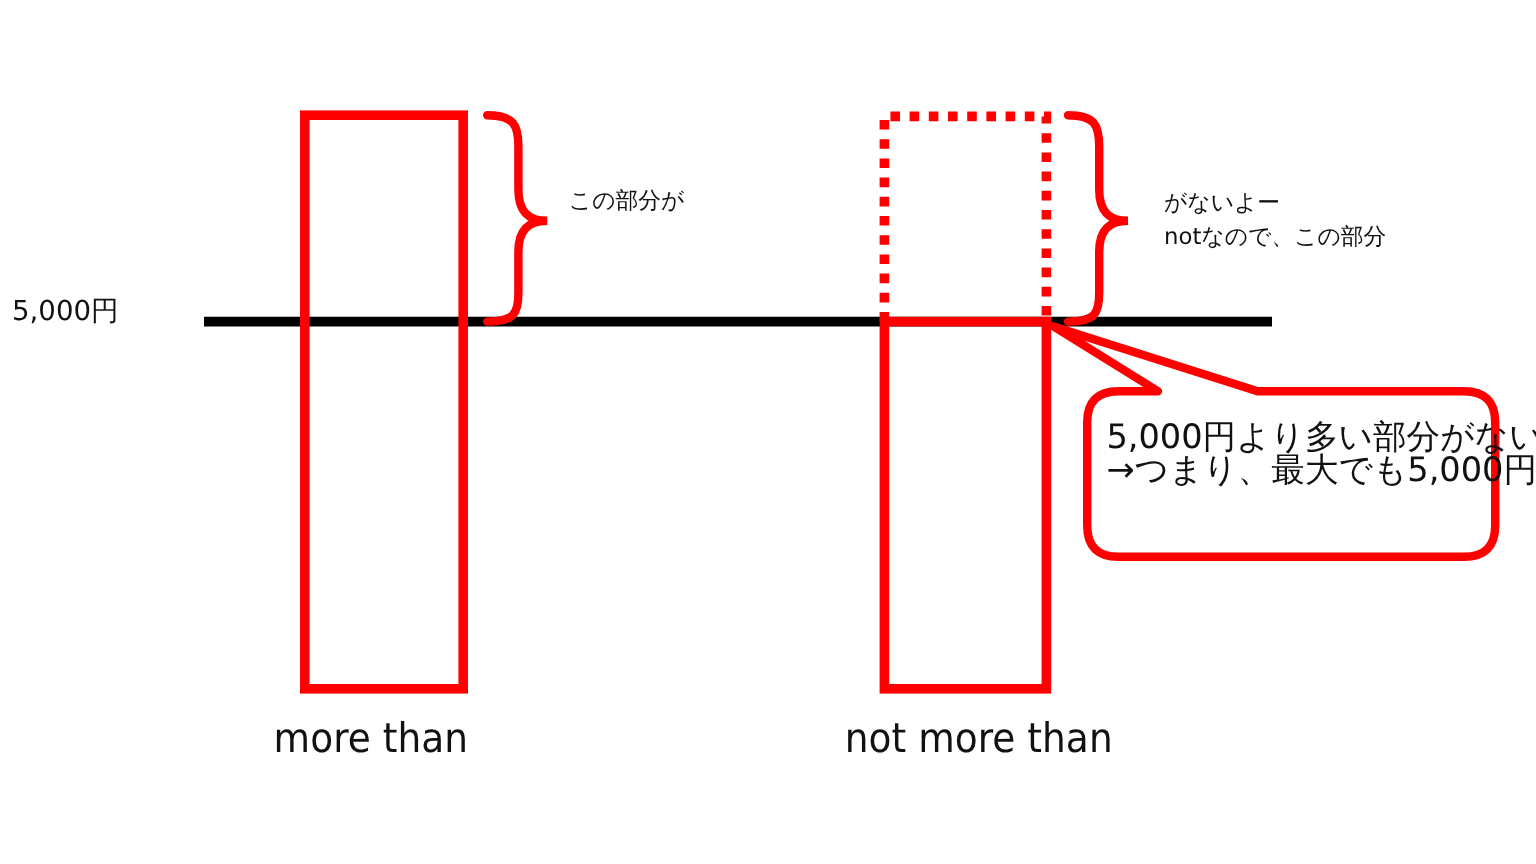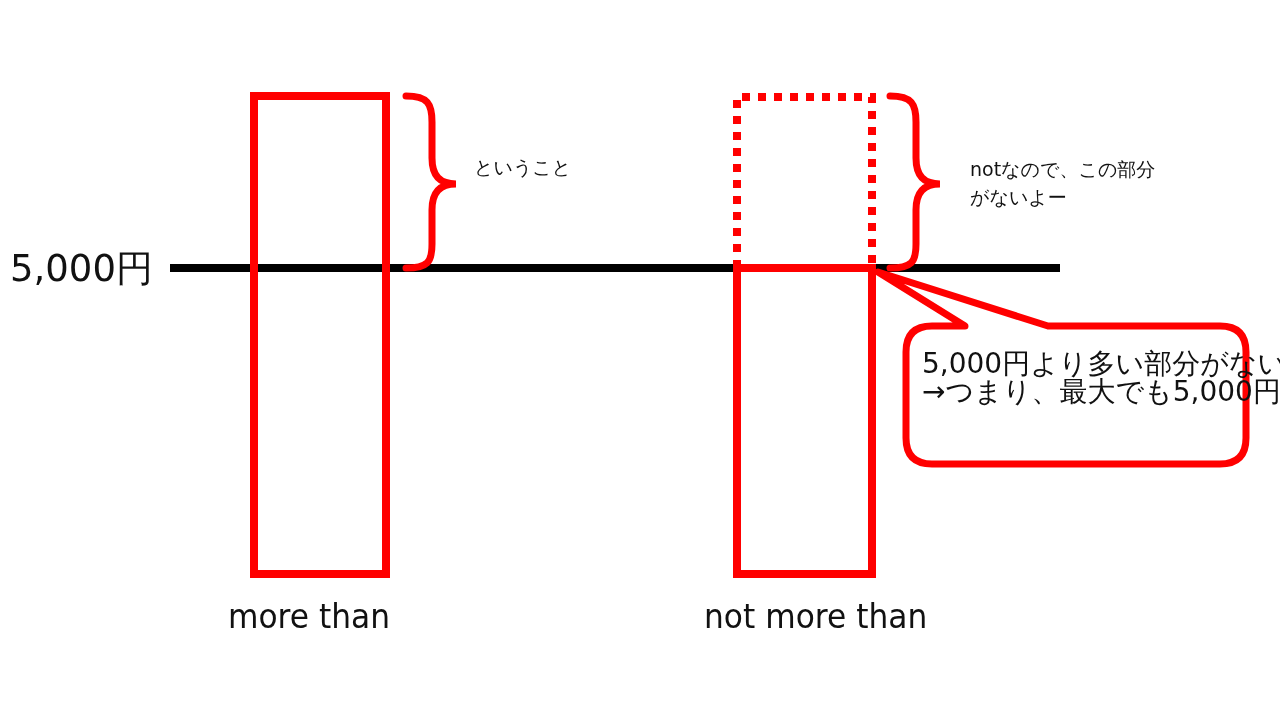--- a/index.html
+++ b/index.html
@@ -1,20 +1,20 @@
 <!DOCTYPE html>
 <html><head>
   <meta charset="utf-8">
   <style>
     html, body { margin: 0; padding: 0; background: #ffffff; }
     body { width: 1280px; height: 720px; overflow: hidden; position: relative;
            font-family: "DejaVu Sans", "Liberation Sans", sans-serif; color: #111; }
     svg { position: absolute; left: 0; top: 0; }
     .txt { position: absolute; white-space: nowrap; color: #111; }
-    .axis-label { left: 10px; top: 244px; font-size: 37px; letter-spacing: 0px; }
+    .axis-label { left: 10px; top: 244px; font-size: 23px; letter-spacing: 0px; }
     .note { font-size: 19px; line-height: 28px; }
     .note-left { left: 474px; top: 153px; }
     .note-right { left: 970px; top: 155px; }
     .callout-text { left: 922px; top: 350px; font-size: 28px; line-height: 28px; }
     .caption { font-size: 34px; top: 596px; transform: scaleX(0.92); transform-origin: left top; }
     .caption-left { left: 228px; }
     .caption-right { left: 704px; }
   </style>
 </head>
 <body>
@@ -36,26 +36,26 @@
            C924 184 916 192 916 210 L916 244 C916 262 912 268 890 268" fill="none" stroke="#ff0000" stroke-width="7" stroke-linecap="round"></path>
 
   <path d="M932 326 L965 326 L878 272 L1048 326 L1220 326
            Q1246 326 1246 352 L1246 438 Q1246 464 1220 464
            L932 464 Q906 464 906 438 L906 352 Q906 326 932 326 Z" fill="#ffffff" stroke="#ff0000" stroke-width="7" stroke-linejoin="round"></path>
 </svg>
 
 <div class="txt axis-label">5,000円</div>
 
 <div class="txt note note-left">
-  <div>ということ</div>
+  <div>この部分が</div>
 </div>
 
 <div class="txt note note-right">
+  <div>がないよー</div>
   <div>notなので、この部分</div>
-  <div>がないよー</div>
 </div>
 
 <div class="txt callout-text">
   <div>5,000円より多い部分がない</div>
   <div>→つまり、最大でも5,000円</div>
 </div>
 
 <div class="txt caption caption-left">more than</div>
 <div class="txt caption caption-right">not more than</div>
 

